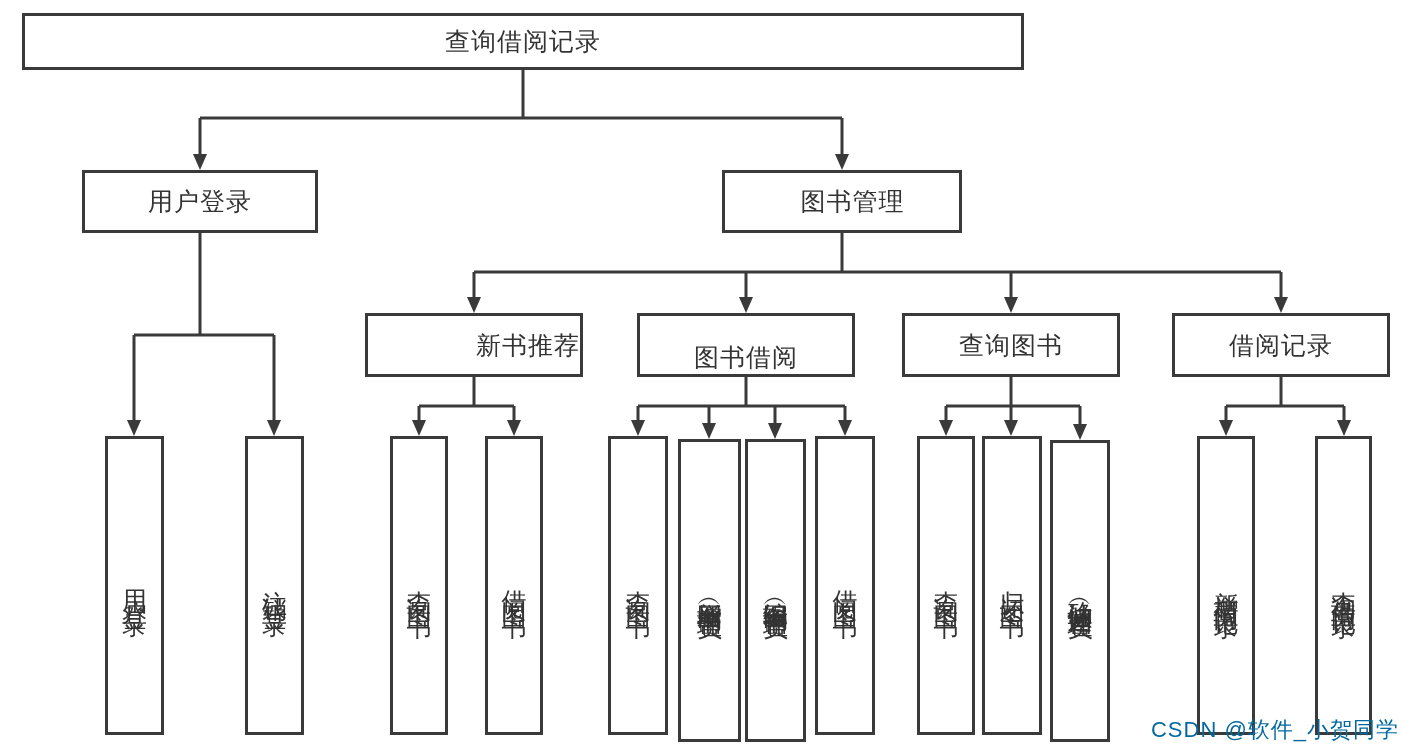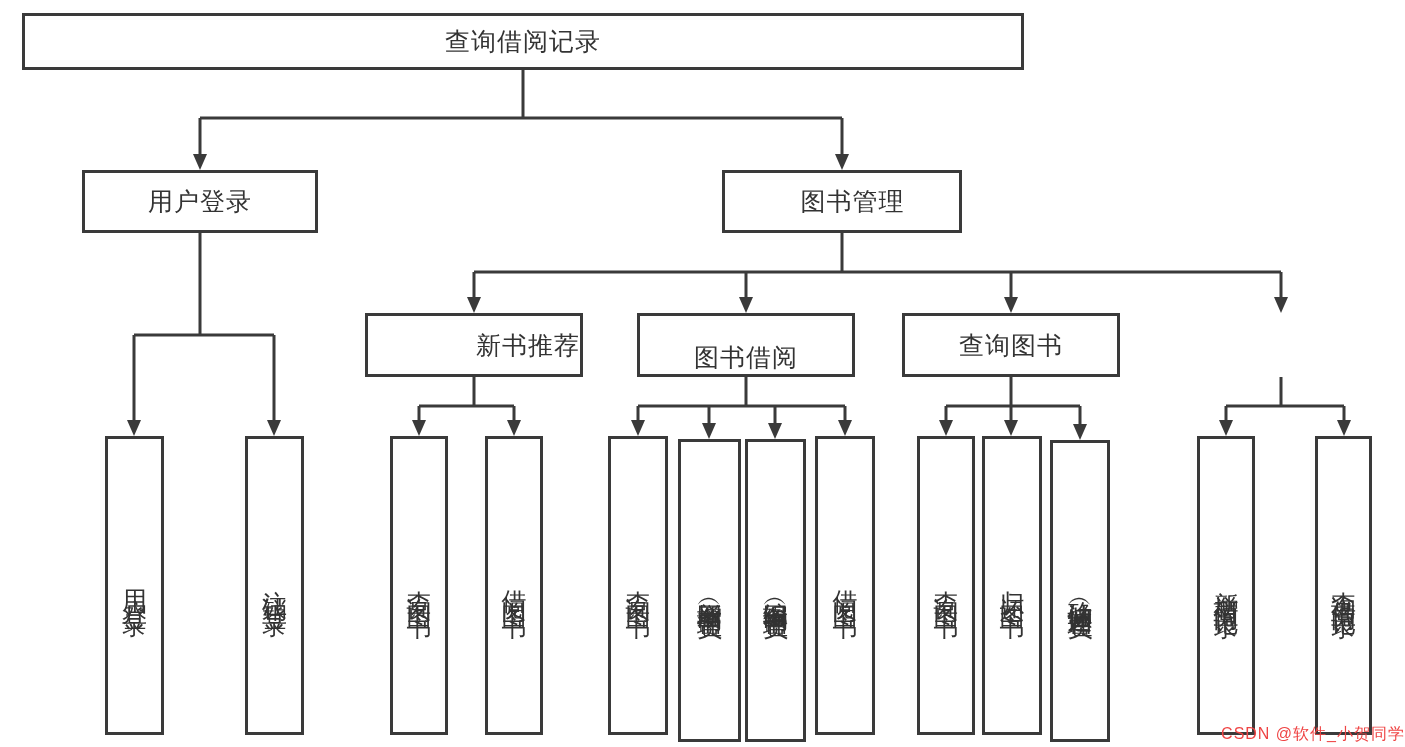--- a/index.html
+++ b/index.html
@@ -40,22 +40,22 @@
   #lf-bb-query  {left:608px; top:436px; width:60px;  height:299px;}
   #lf-bb-add    {left:678px; top:439px; width:63px;  height:303px;}
   #lf-bb-edit   {left:745px; top:439px; width:61px;  height:303px;}
   #lf-bb-borrow {left:815px; top:436px; width:60px;  height:299px;}
   #lf-cb-query  {left:917px; top:436px; width:58px;  height:299px;}
   #lf-cb-return {left:982px; top:436px; width:60px;  height:299px;}
   #lf-cb-confirm{left:1050px;top:440px; width:60px;  height:302px;}
   #lf-br-add    {left:1197px;top:436px; width:58px;  height:299px;}
   #lf-br-query  {left:1315px;top:436px; width:57px;  height:299px;}
   .watermark{
-    position:absolute;right:0;bottom:2px;z-index:3;
-    font-size:16px;letter-spacing:1px;color:#ef4444;white-space:nowrap;
+    position:absolute;right:6px;bottom:2px;z-index:3;
+    font-size:22px;letter-spacing:1px;color:#0369a1;white-space:nowrap;
   }
 </style>
 </head>
 <body>
 
 <div class="stage">
 
   <svg class="wires" width="1405" height="747" viewBox="0 0 1405 747">
     <path fill="none" stroke="#3a3a3a" stroke-width="3" d="M523 70 V118 M200 118 H842 M200 118 V156 M842 118 V156
              M200 233 V335 M134 335 H274 M134 335 V422 M274 335 V422
@@ -98,20 +98,23 @@
 
   <div class="node" id="n-new-book">
     <span class="lbl">新书推荐</span>
   </div>
   <div class="node" id="n-book-borrow">
     <span class="lbl">图书借阅</span>
   </div>
   <div class="node" id="n-cur-borrow">
     <span class="lbl">查询图书</span>
   </div>
+  <div class="node" id="n-borrow-rec">
+    <span class="lbl">借阅记录</span>
+  </div>
 
   <div class="node vnode v4" id="lf-ul-login">
     <span class="lbl">用户登录</span>
   </div>
   <div class="node vnode v4" id="lf-ul-logout">
     <span class="lbl">注销登录</span>
   </div>
 
   <div class="node vnode v4" id="lf-nbr-query">
     <span class="lbl">查询图书</span>

